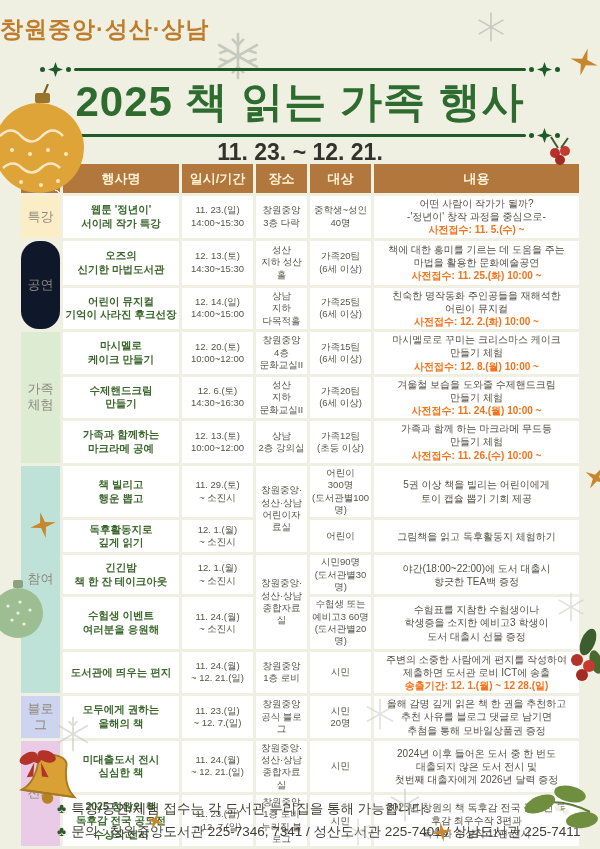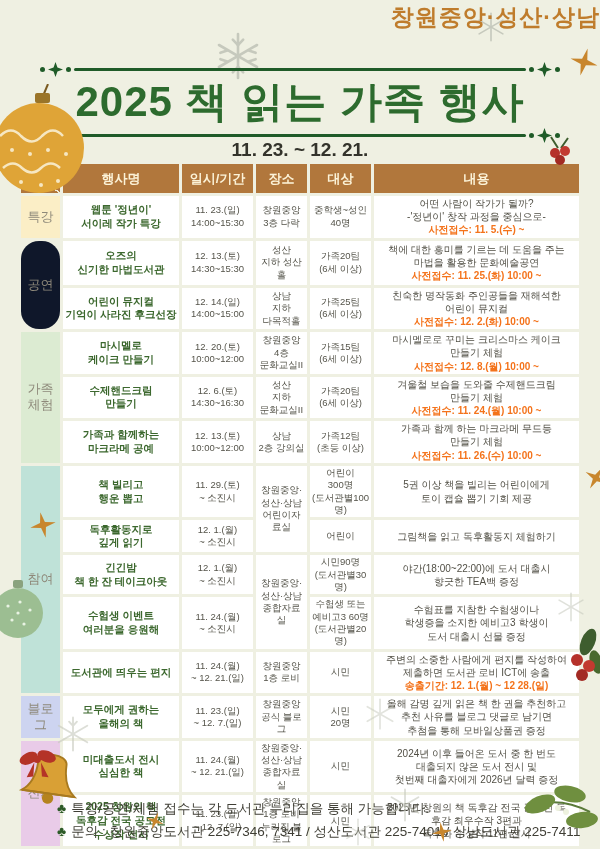--- a/index.html
+++ b/index.html
@@ -2,33 +2,33 @@
 <html><head>
 <meta charset="utf-8">
 <style>
   html,body{margin:0;padding:0;background:#dcdcd2;}
   .poster{
     position:relative;width:600px;height:849px;margin:0 auto;
     background:#eff0e2;overflow:hidden;
     font-family:"Liberation Sans","DejaVu Sans",sans-serif;
   }
   
-  .subtitle{position:absolute;top:2px;left:0;width:100%;text-align:right;
+  .subtitle{position:absolute;top:14px;left:0;width:100%;text-align:left;
     font-size:23px;font-weight:bold;color:#bf7c2c;letter-spacing:1px;z-index:3;}
   .divider{position:absolute;left:40px;right:40px;display:flex;align-items:center;gap:3px;z-index:2;}
   .divider .line{flex:1;height:3px;background:#1f5b28;border-radius:2px;}
   .divider .dot{width:5px;height:5px;border-radius:50%;background:#1f5b28;flex:none;}
   .divider .diamond{width:15px;height:15px;flex:none;background:#1f5b28;
     clip-path:polygon(50% 0,63% 37%,100% 50%,63% 63%,50% 100%,37% 63%,0 50%,37% 37%);}
   .divider-top{top:62px;}
   .divider-bottom{top:128px;}
   .main-title{position:absolute;top:74px;left:0;width:100%;text-align:center;
     font-size:42px;font-weight:bold;color:#2d6b2e;letter-spacing:1px;z-index:3;}
   .date-range{position:absolute;top:139px;left:0;width:100%;text-align:center;
-    font-size:19px;font-weight:bold;color:#33332b;z-index:3;}
+    font-size:23px;font-weight:bold;color:#33332b;z-index:3;}
   
   table.events{position:absolute;left:18px;top:161px;width:564px;z-index:4;
     border-collapse:separate;border-spacing:3px;table-layout:fixed;}
   table.events th,table.events td{padding:1px 2px;text-align:center;vertical-align:middle;
     white-space:pre-line;overflow:hidden;}
   th.hdr{background:#b1773c;color:#fcf3d8;font-size:13px;font-weight:bold;height:27px;margin-top:28px;}
   th.corner{background-color:#b1773c;
     background-image:linear-gradient(to top right,transparent 48.5%,#f2ecdb 48.5%,#f2ecdb 51.5%,transparent 51.5%);}
   td.cell{background:#ffffff;}
   td.name{color:#3c682e;font-weight:bold;font-size:10.5px;line-height:1.3;}

